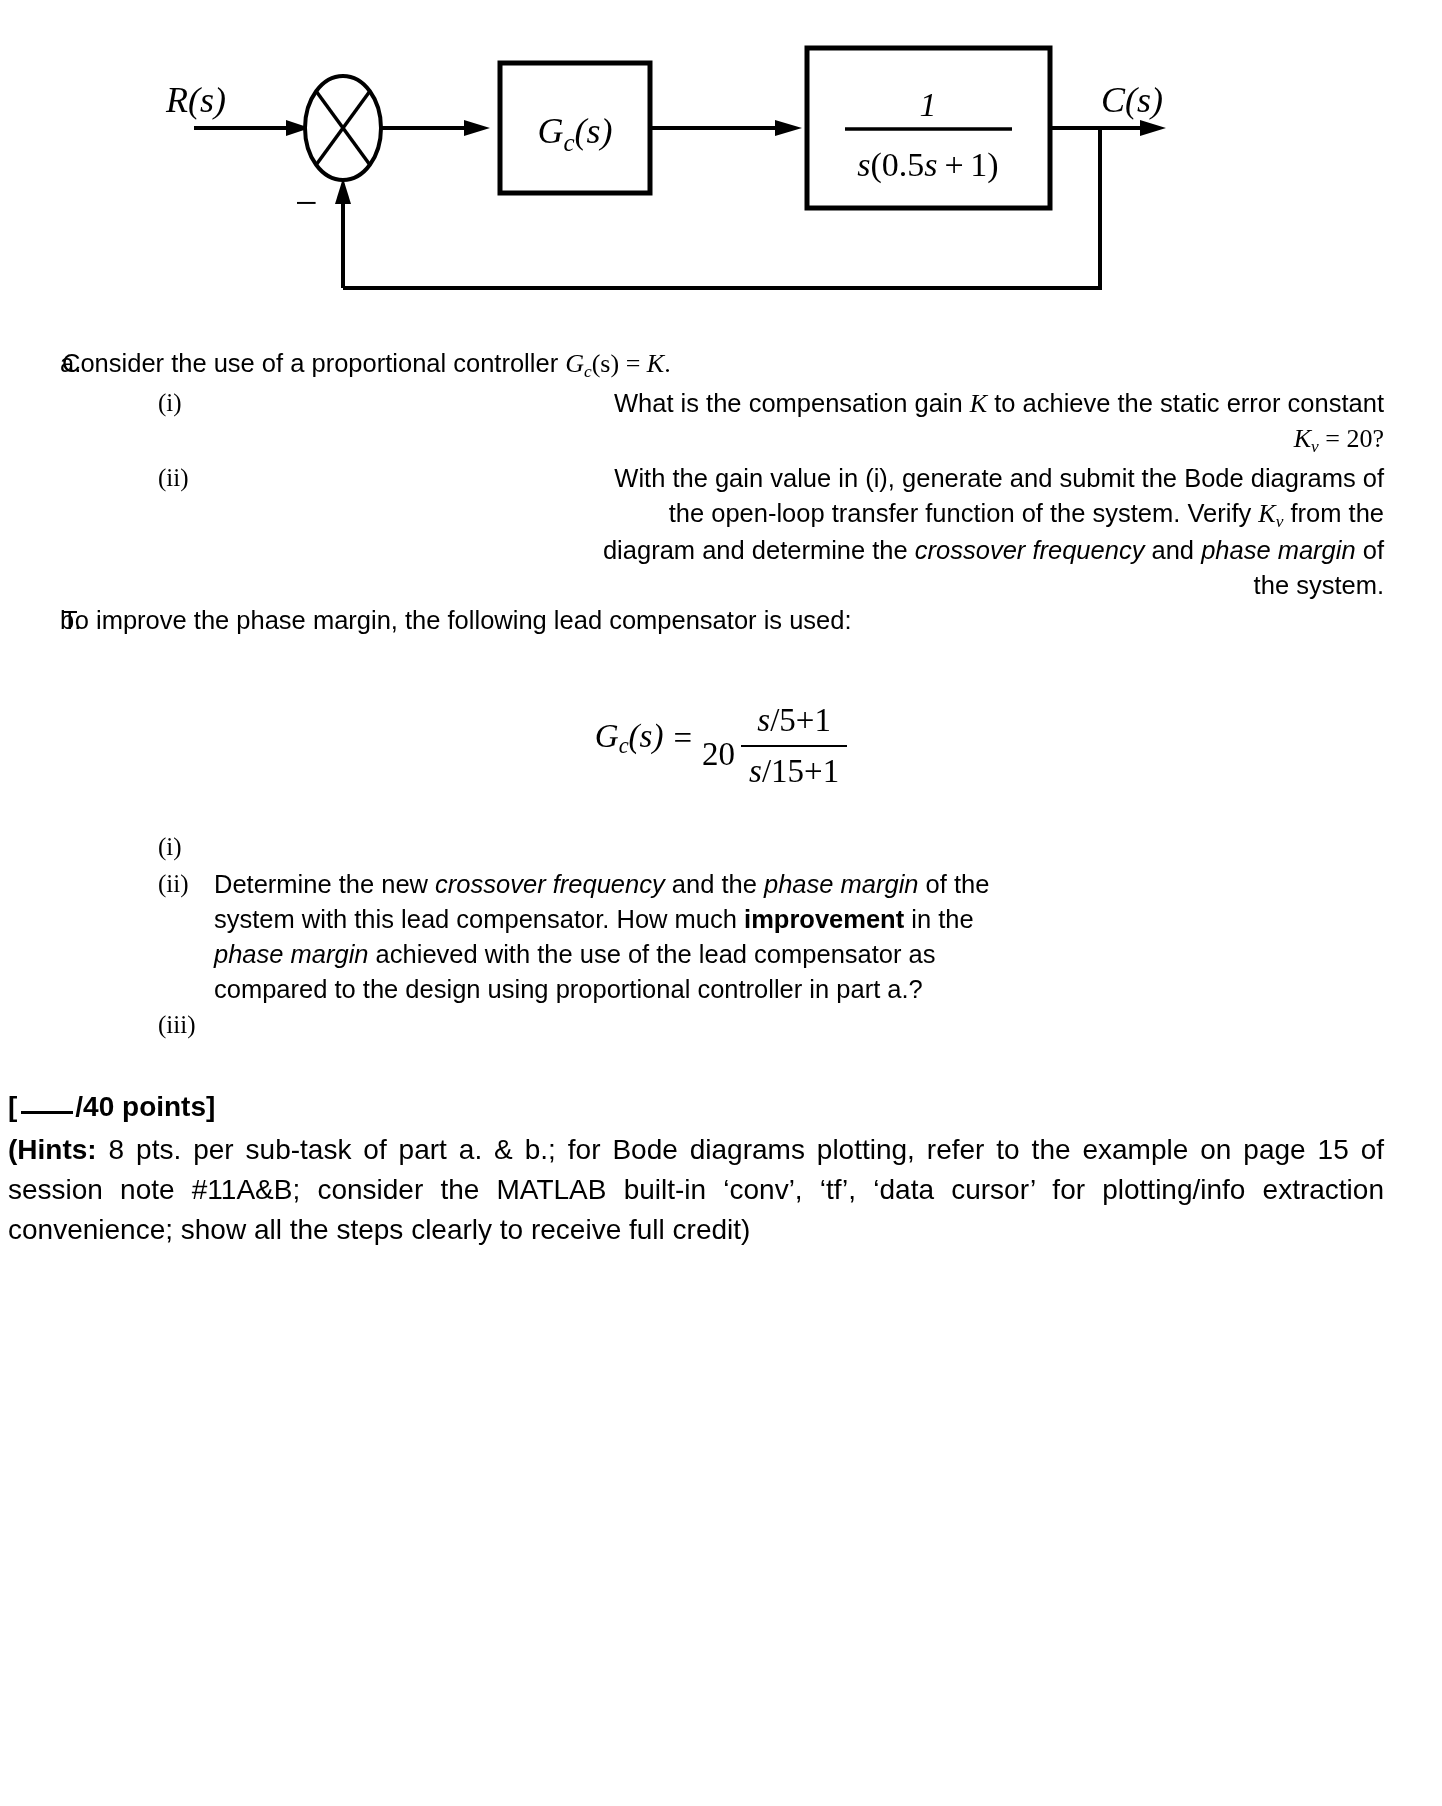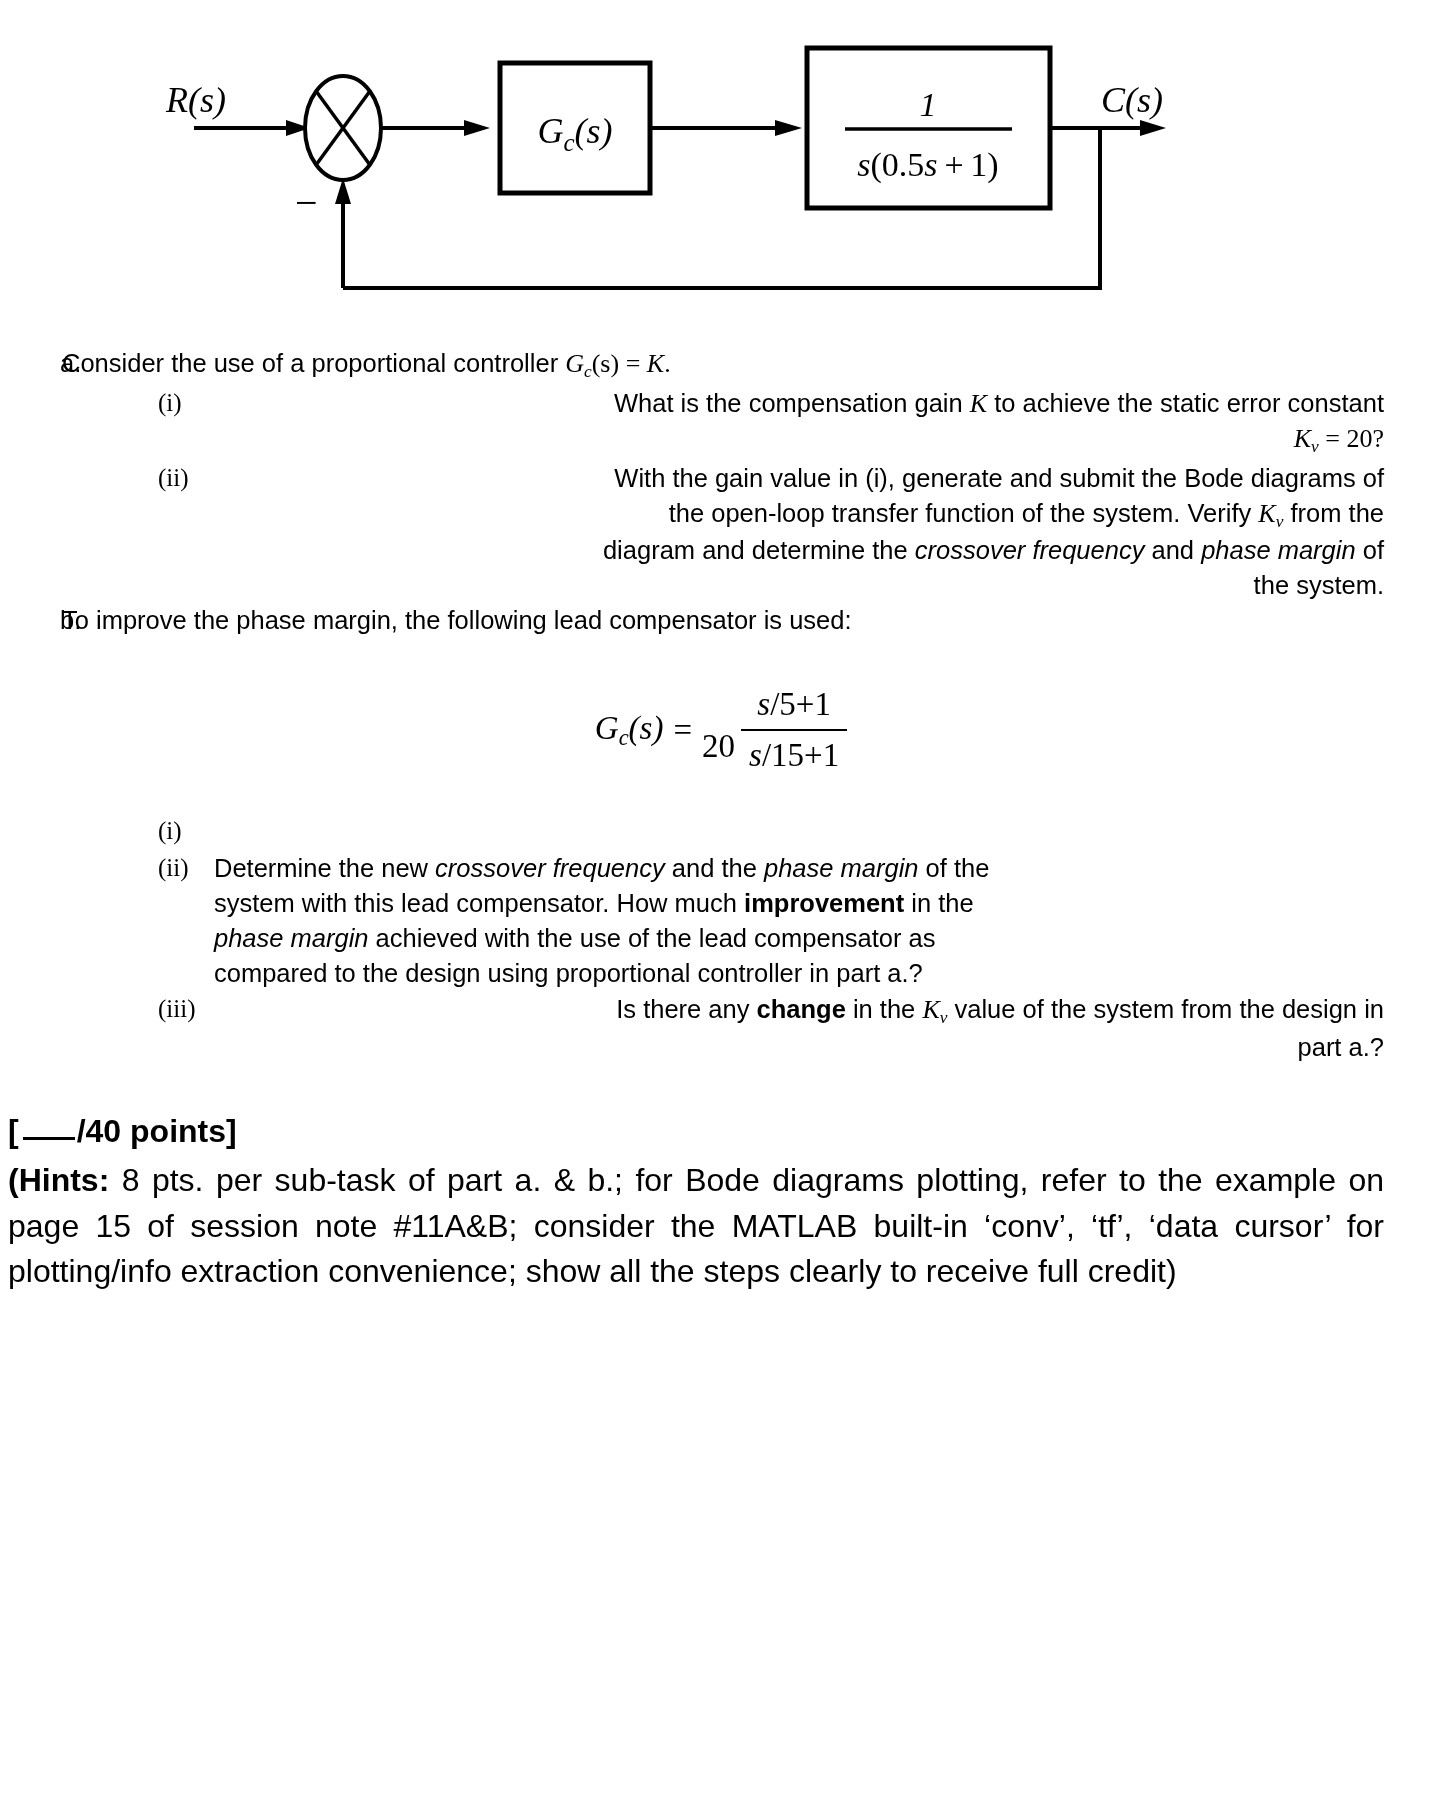--- a/index.html
+++ b/index.html
@@ -124,36 +124,37 @@
   .eq-gain { font-style: normal; margin-right: 6px; margin-top: 33px; }
   .frac {
     display: inline-flex;
     flex-direction: column;
     align-items: center;
     vertical-align: middle;
   }
   .frac .num {
     padding: 0 8px 2px 8px;
     font-style: italic;
+    margin-top: 16px;
   }
   .frac .bar {
     width: 100%;
     height: 2px;
     background: #000;
   }
   .frac .den {
     padding: 2px 8px 0 8px;
     font-style: italic;
   }
   .frac .op { font-style: normal; }
 
   
   .footer {
     margin: 44px 0 0 0;
-    font-size: 32px;
+    font-size: 28px;
     line-height: 1.42;
     padding: 0 58px 0 8px;
   }
   .points-line {
     font-weight: bold;
     margin-bottom: 4px;
   }
   .blank-underline {
     display: inline-block;
     width: 52px;
@@ -287,24 +288,20 @@
       <div class="sub-body">
         <span>Determine the new </span><em class="it">crossover frequency</em><span> and the </span><em class="it">phase margin</em><span> of the</span><br>
         <span>system with this lead compensator. How much </span><strong class="bd">improvement</strong><span> in the</span><br>
         <em class="it">phase margin</em><span> achieved with the use of the lead compensator as</span><br>
         <span>compared to the design using proportional controller in part a.?</span>
       </div>
     </div>
 
     <div class="sub-row">
       <div class="sub-marker">(iii)</div>
-      <div class="sub-body nojust">
-        <span>Is there any </span><strong class="bd">change</strong><span> in the </span><span class="mi">K</span><sub class="sb">v</sub><span> value of the system from the design in</span><br>
-        <span>part a.?</span>
-      </div>
     </div>
 
   </div>
 
   <div class="footer">
     <div class="points-line">
       <span>[</span><span class="blank-underline"></span><span>/40 points]</span>
     </div>
     <div class="hints">
       <strong class="bd">(Hints:</strong><span> 8 pts. per sub-task of part a. &amp; b.; for Bode diagrams plotting, refer to the example on page 15 of session note #11A&amp;B; consider the MATLAB built-in ‘conv’, ‘tf’, ‘data cursor’ for plotting/info extraction convenience; show </span><span class="u-underline">all the steps</span><span> clearly to receive full credit)</span>

